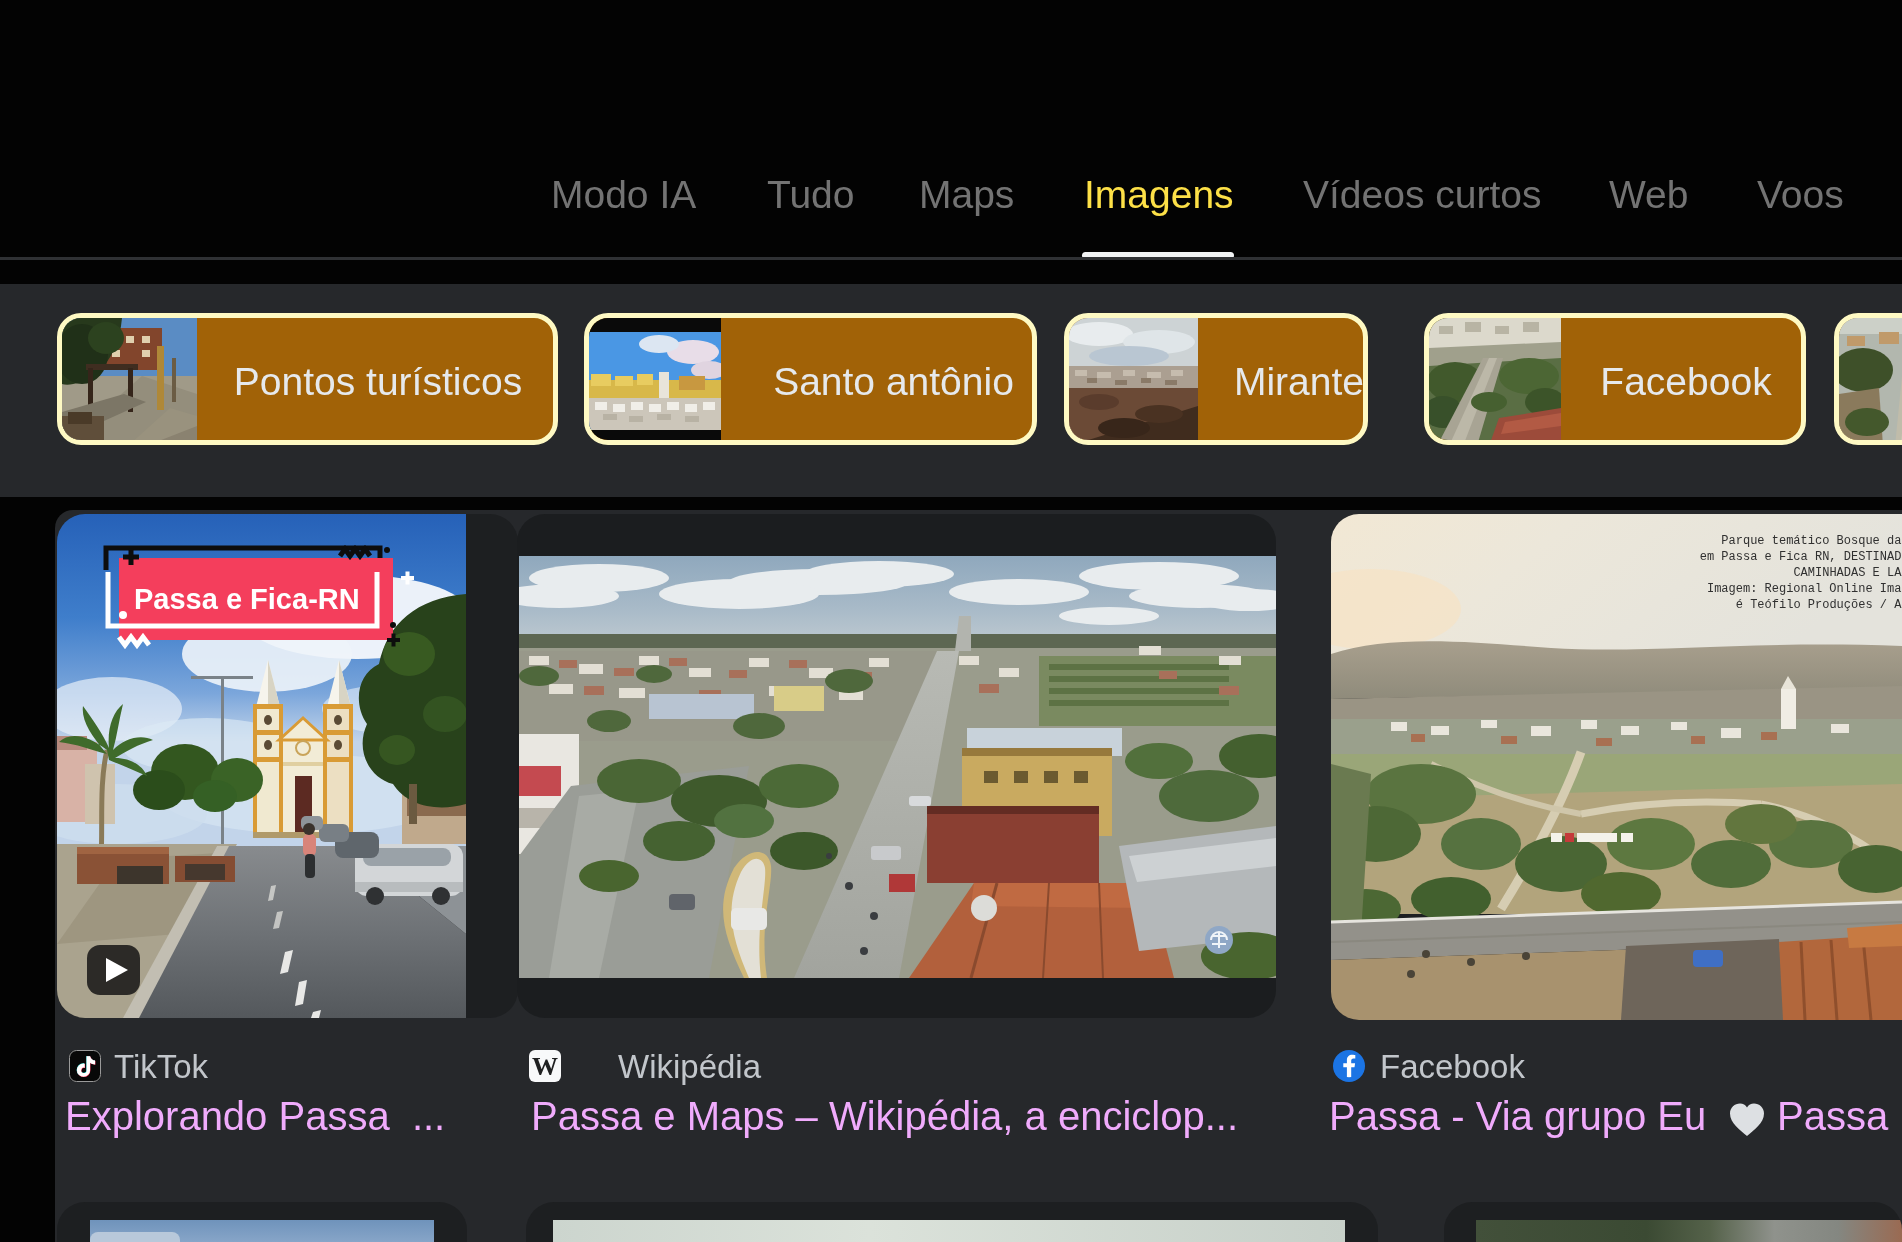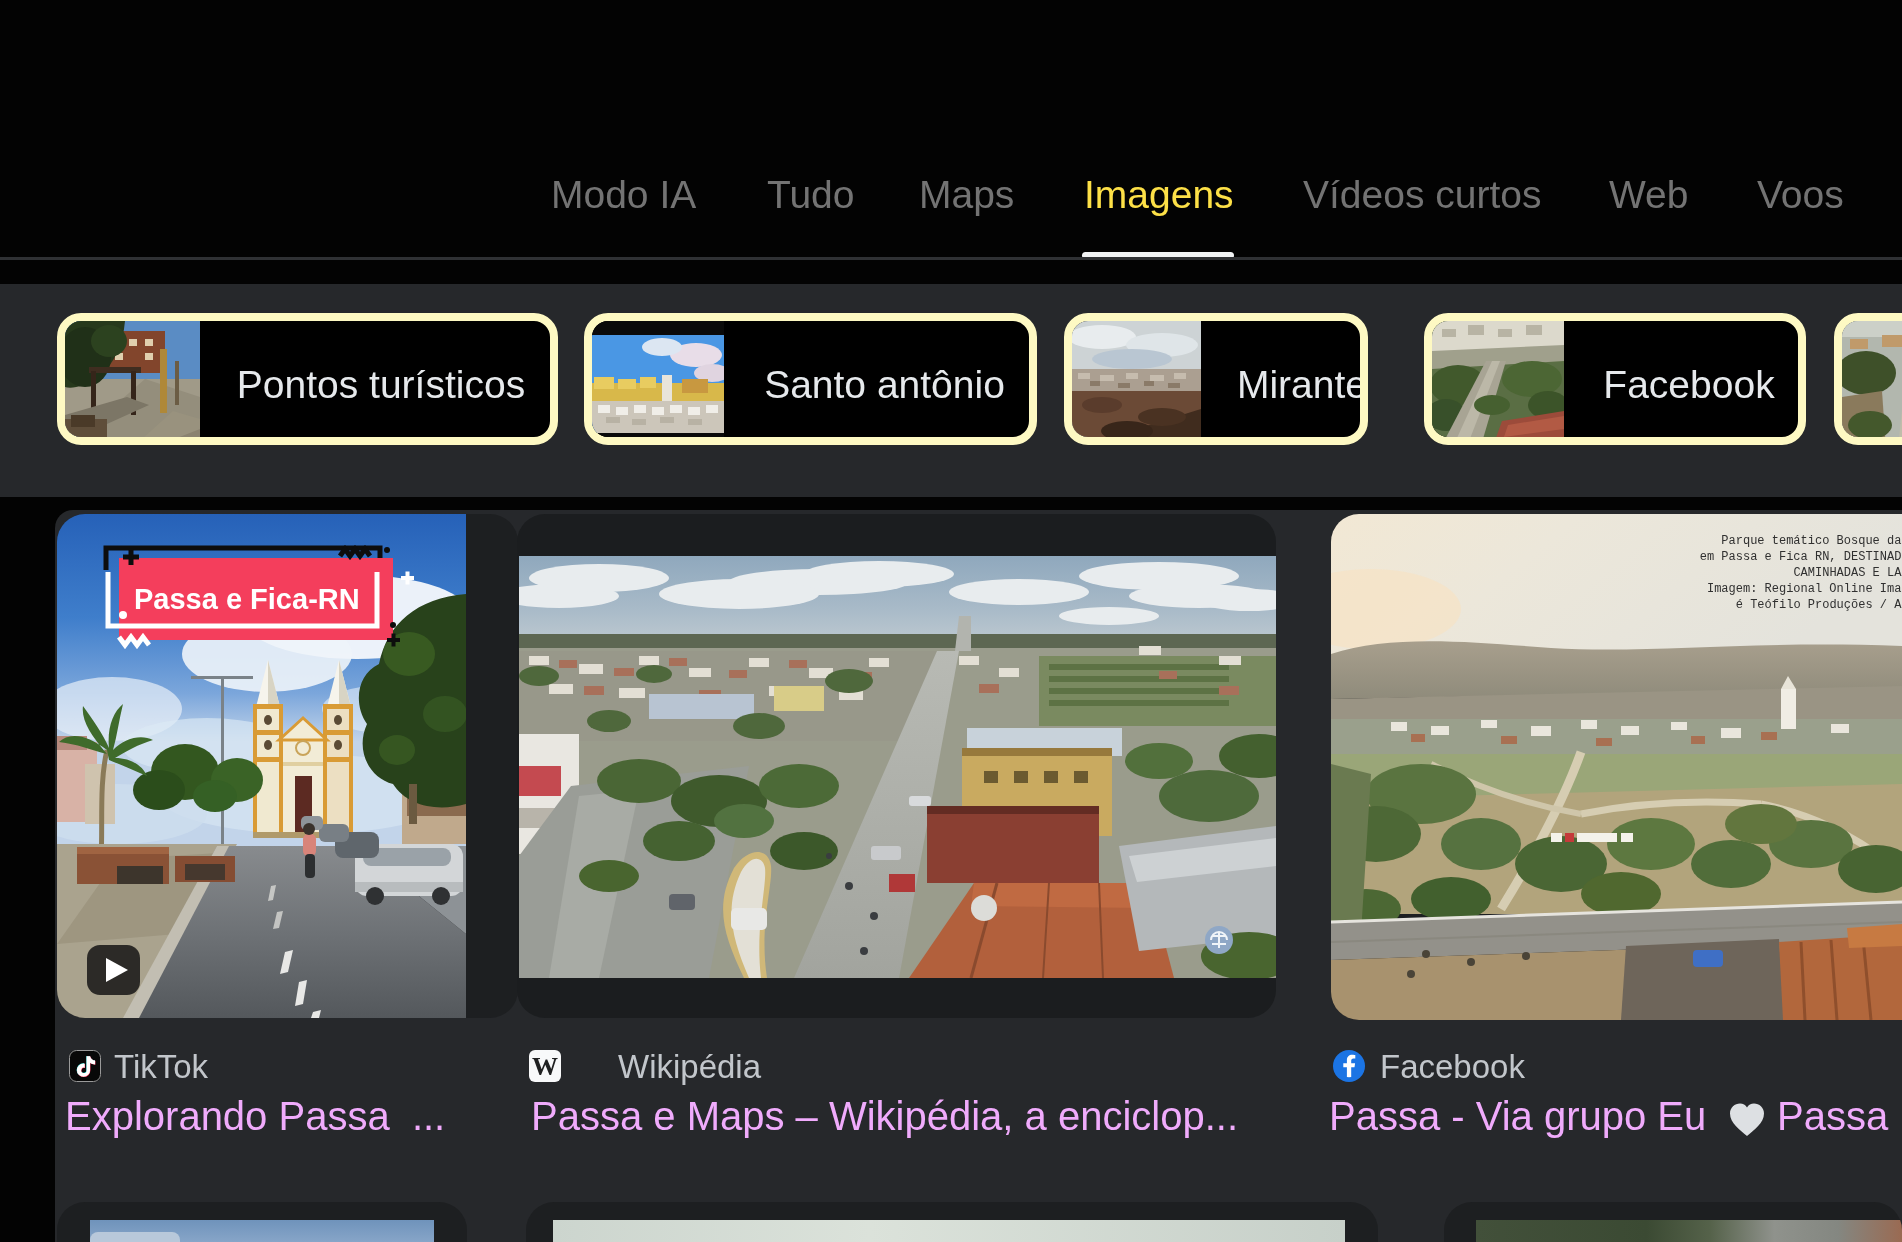--- a/index.html
+++ b/index.html
@@ -5,21 +5,21 @@
 body{width:1902px;height:1242px;position:relative;overflow:hidden;font-family:"Liberation Sans",sans-serif;}
 .abs{position:absolute;}
 
 #tabs{position:absolute;top:0;left:0;width:1902px;height:284px;background:#030303;}
 #tabline{position:absolute;top:257px;left:0;width:1902px;height:3px;background:#2f3134;}
 .tab{position:absolute;top:175px;line-height:39px;font-size:39px;color:#737373;white-space:nowrap;}
 .tab.sel{color:#fde047;}
 #underline{position:absolute;top:252px;left:1082px;width:152px;height:7px;background:#f1f3f4;border-radius:4px;}
 
 #band{position:absolute;top:284px;left:0;width:1902px;height:213px;background:#26282b;}
-.chip{position:absolute;top:29px;height:132px;background:#000000;border:8px solid #fef9c3;border-radius:24px;box-sizing:border-box;overflow:hidden;}
+.chip{position:absolute;top:29px;height:132px;background:#a16207;border:5px solid #fef9c3;border-radius:24px;box-sizing:border-box;overflow:hidden;}
 .chipthumb{position:absolute;left:0;top:0;height:128px;}
 .chiplabel{position:absolute;top:0;height:128px;display:flex;align-items:center;justify-content:center;color:#e6e9ec;font-size:39px;white-space:nowrap;}
 
 #container{position:absolute;top:510px;left:55px;width:1847px;height:732px;background:#26282b;border-top-left-radius:18px;}
 .card{position:absolute;border-radius:28px;overflow:hidden;background:#1d1f21;}
 .label{position:absolute;font-size:33px;line-height:33px;color:#c2c6cb;white-space:nowrap;}
 .title{position:absolute;font-size:40px;line-height:40px;color:#f0abfc;white-space:nowrap;}
 .fav{position:absolute;width:32px;height:32px;}
 </style></head>
 <body>
@@ -91,21 +91,21 @@
           <rect x="96" y="86" width="12" height="8"></rect>
           <rect x="114" y="84" width="12" height="8"></rect>
         </g>
 <g fill="#b8b2a4">
           <rect x="14" y="96" width="14" height="6"></rect>
           <rect x="40" y="98" width="14" height="6"></rect>
           <rect x="68" y="96" width="14" height="6"></rect>
           <rect x="96" y="98" width="14" height="6"></rect>
         </g>
 </svg>
-    <div class="chiplabel" style="left:132px;width:321px;">Santo antônio</div>
+    <div class="chiplabel" style="left:132px;width:321px;padding-left:12px;">Santo antônio</div>
   </div>
   <div class="chip" style="left:1064px;width:304px;">
     <svg class="chipthumb" style="width:129px;" viewBox="0 0 129 128" preserveAspectRatio="none">
 <rect width="129" height="128" fill="#cdd3d5"></rect>
 <ellipse cx="30" cy="16" rx="34" ry="12" fill="#e8ecee"></ellipse>
 <ellipse cx="90" cy="24" rx="36" ry="12" fill="#dfe5e8"></ellipse>
 <ellipse cx="60" cy="38" rx="40" ry="10" fill="#b9c6d2"></ellipse>
 <rect x="0" y="48" width="129" height="24" fill="#ab9f91"></rect>
 <g fill="#c6bcae">
           <rect x="6" y="52" width="12" height="6"></rect>

